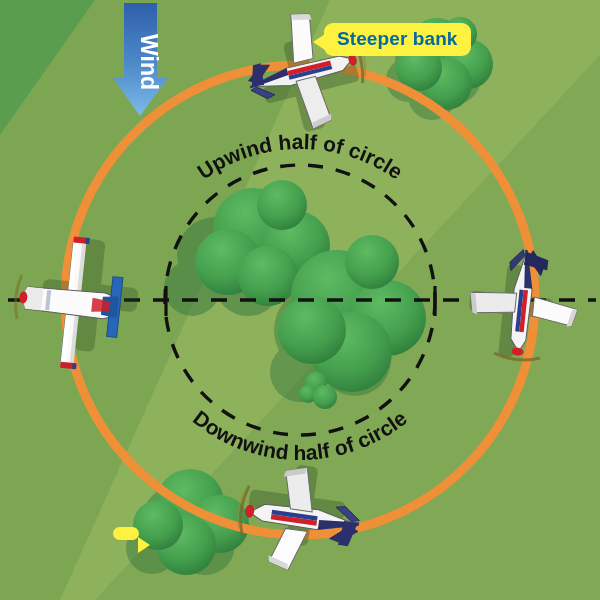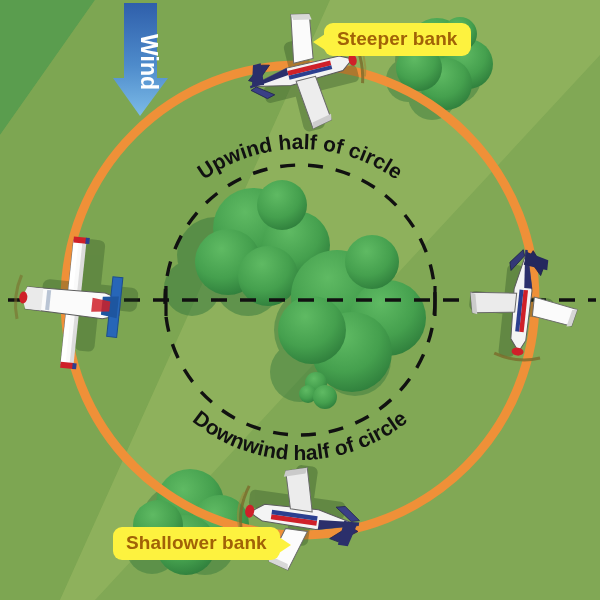--- a/index.html
+++ b/index.html
@@ -10,21 +10,21 @@
     background:#81a855;
   }
   #stage{position:relative;width:600px;height:600px;overflow:hidden;}
   svg.layer{position:absolute;left:0;top:0;width:600px;height:600px;}
   .callout{
     position:absolute;
     background:#fdf23f;
     border-radius:9px;
     font-weight:700;
     font-size:19px;
-    color:#a16207;
+    color:#0369a1;
     letter-spacing:.1px;
     padding:6px 13px 7px 13px;
     white-space:nowrap;
     line-height:1.05;
   }
   .callout .tail{
     position:absolute;
     width:0;height:0;
     border-top:8px solid transparent;
     border-bottom:8px solid transparent;
@@ -256,16 +256,15 @@
     </g>
   </svg>
 
   <div class="callout" id="lbl-steeper">
     <span class="tail"></span>
     <span>Steeper bank</span>
   </div>
 
   <div class="callout" id="lbl-shallow">
     <span class="tail"></span>
-    <span>Shallower bank</span>
   </div>
 
 </div>
 
 </body></html>

